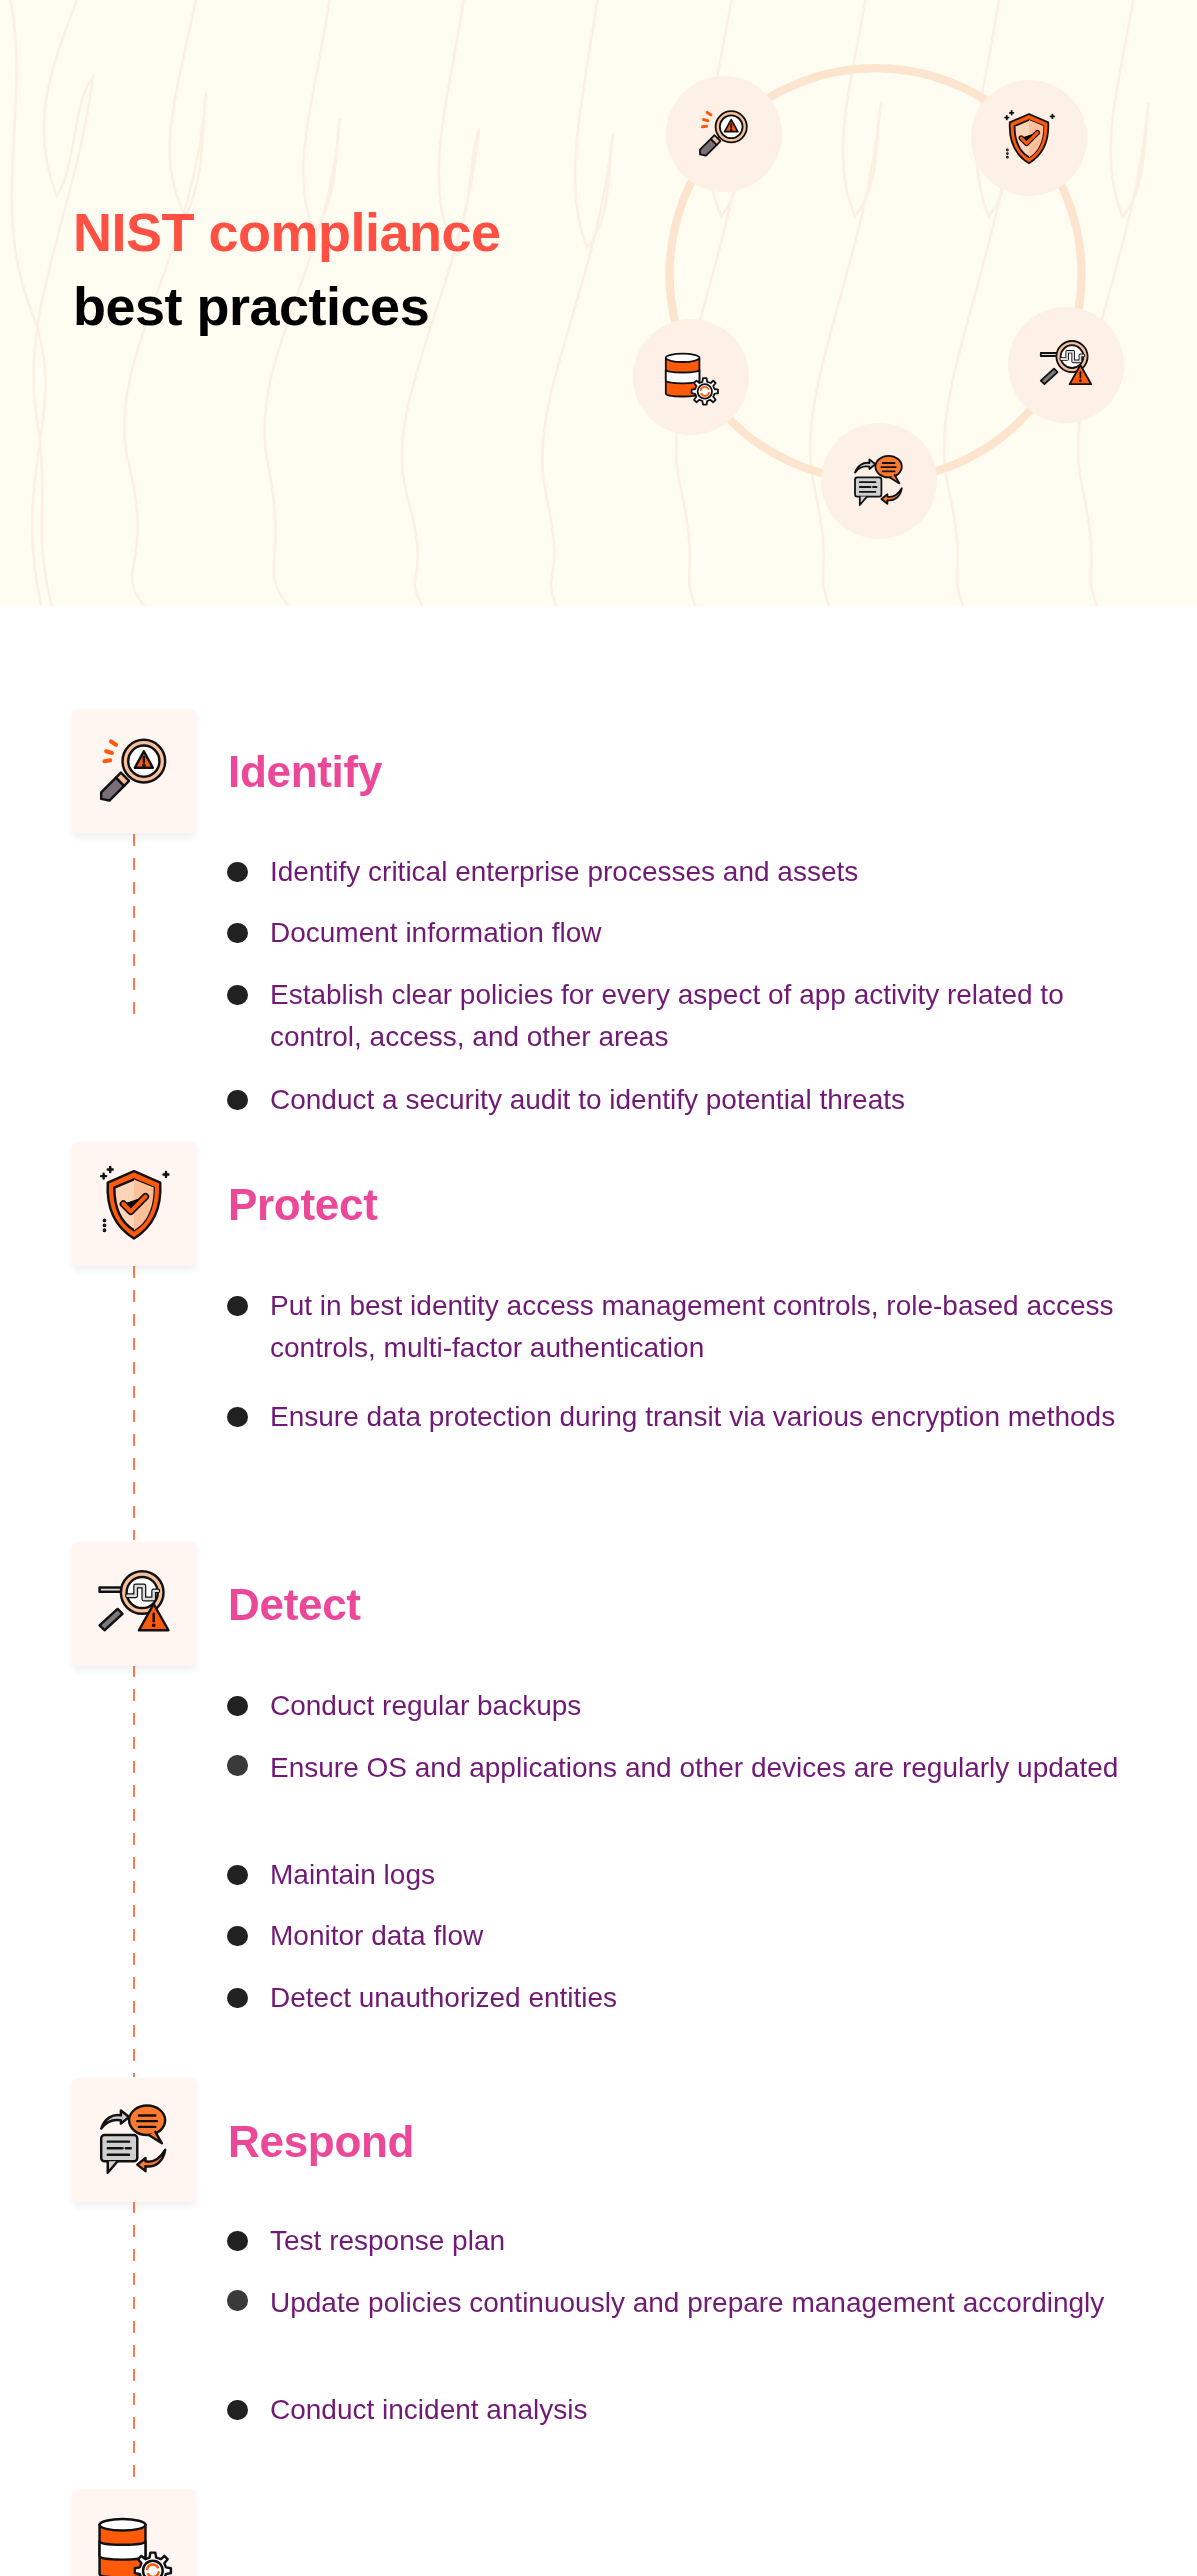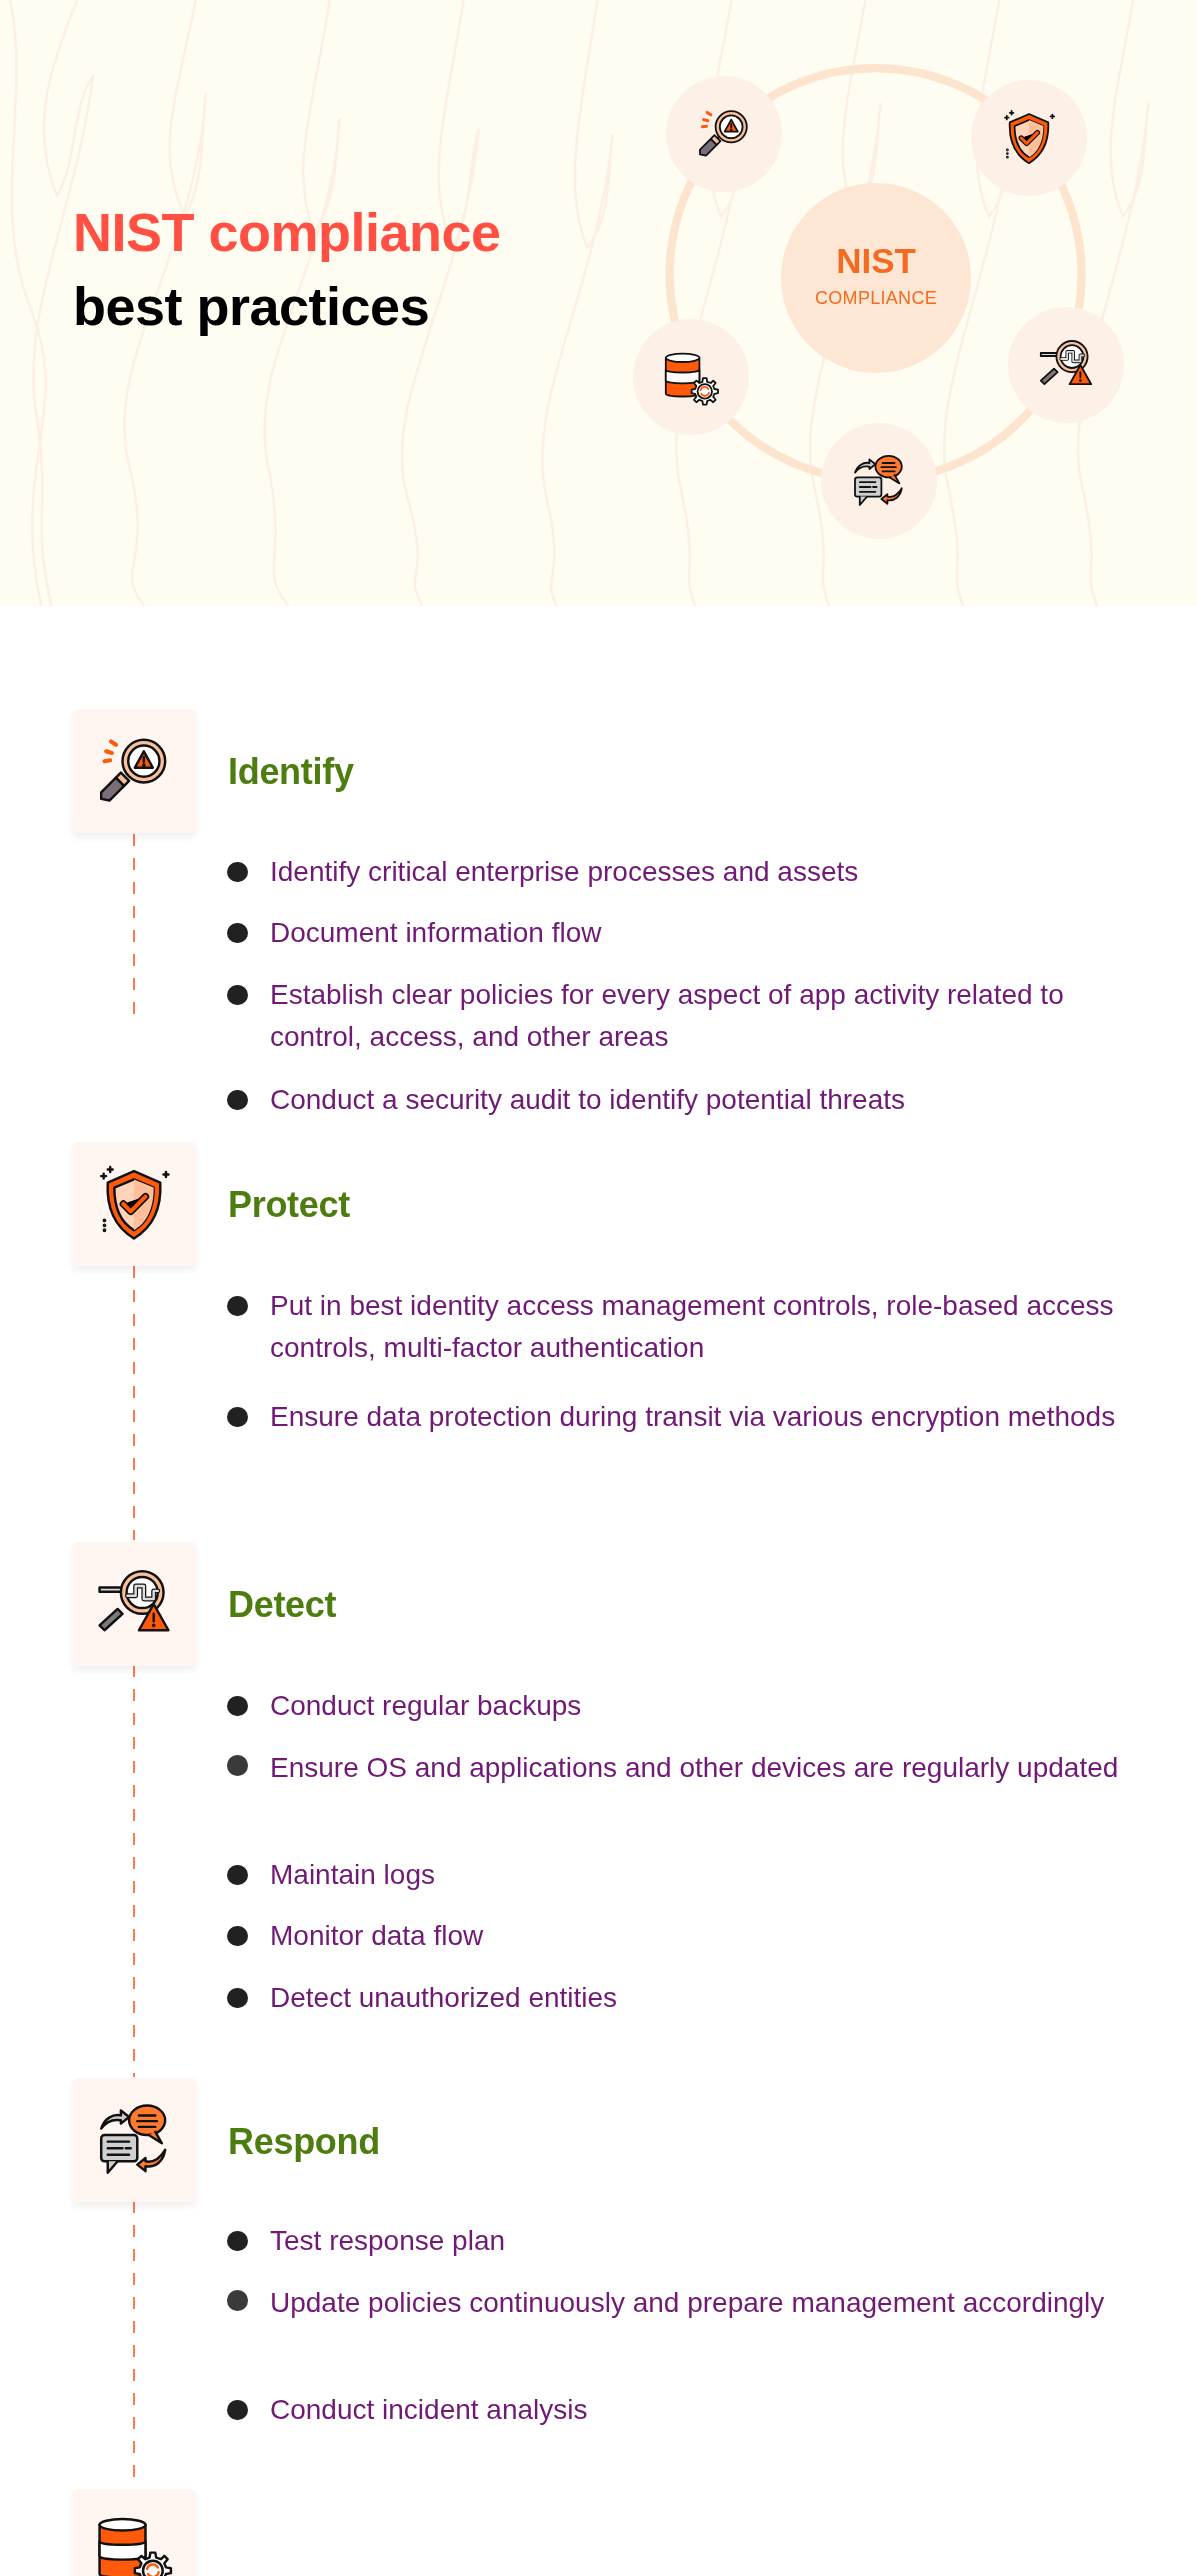--- a/index.html
+++ b/index.html
@@ -22,21 +22,21 @@
   .node svg { width: 60px; height: 60px; }
 
   
   .timeline-line { position: absolute; left: 133px; width: 2.1px;
     background-image: linear-gradient(to bottom, #ff7b4e 0 12px, transparent 12px 24px);
     background-size: 2.1px 24px; }
 
   .step-icon { position: absolute; left: 72px; width: 124px; height: 124px; border-radius: 5.2px; background: #fff5f1;
     box-shadow: 0 4.1px 7.2px rgba(0,0,0,0.06); display: flex; align-items: center; justify-content: center; }
   .step-icon svg { width: 82px; height: 82px; }
-  .step-title { position: absolute; left: 228px; font-weight: 700; font-size: 36px; line-height: 41px; color: #4d7c0f; letter-spacing: -0.3px; }
+  .step-title { position: absolute; left: 228px; font-weight: 700; font-size: 44px; line-height: 41px; color: #ec4899; letter-spacing: -0.3px; }
 
   .bullet-item { position: absolute; left: 227px; width: 907px; }
   .bullet-dot { position: absolute; left: 0; width: 20.6px; height: 20.6px; border-radius: 50%; background: #212121; }
   .bullet-dot.gray { background: #3a3a3a; }
   .bullet-text { position: absolute; left: 43px; width: 855px; font-size: 28px; line-height: 42px; color: #701a75; font-weight: 400; }
 </style>
 </head>
 <body>
 
 <section class="hero">
@@ -58,24 +58,20 @@
   <h1 class="hero-title">
     <span class="line1">NIST compliance</span>
     <span class="line2">best practices</span>
   </h1>
 
   <div class="diagram">
     <svg style="position:absolute;left:0;top:0;" width="1197" height="606" viewBox="0 0 2324 1176">
       <circle cx="1700" cy="532" r="400" fill="none" stroke="#fde4cf" stroke-width="16"></circle>
     </svg>
 
-    <div class="ring-center">
-      <div class="nist">NIST</div>
-      <div class="comp">COMPLIANCE</div>
-    </div>
 
     <div class="node" style="left:666px;top:76px;">
       <svg viewBox="0 0 100 100">
         <g stroke="#111" stroke-width="3" stroke-linecap="round" stroke-linejoin="round">
           <path d="M10 84 L10 76 L28 58 L38 68 L20 86 Z" fill="#7a6f78"></path>
           <path d="M28 58 L34 52 L44 62 L38 68 Z" fill="#f7c09c"></path>
           <path d="M40 56 L46 50" stroke="#111"></path>
           <circle cx="62" cy="38" r="26" fill="#f7c09c"></circle>
           <circle cx="62" cy="38" r="19" fill="#fff"></circle>
           <path d="M62 26 L73 46 L51 46 Z" fill="#ff5a0a"></path>

